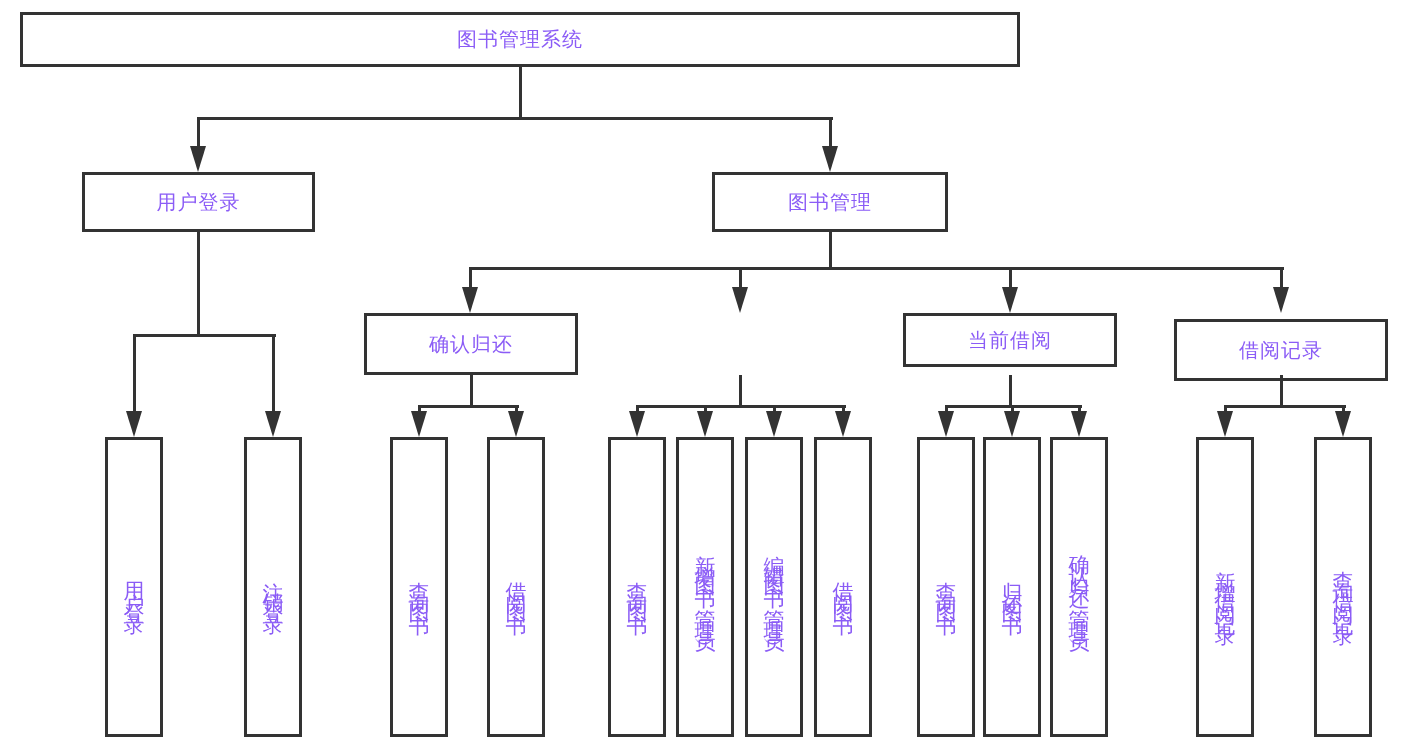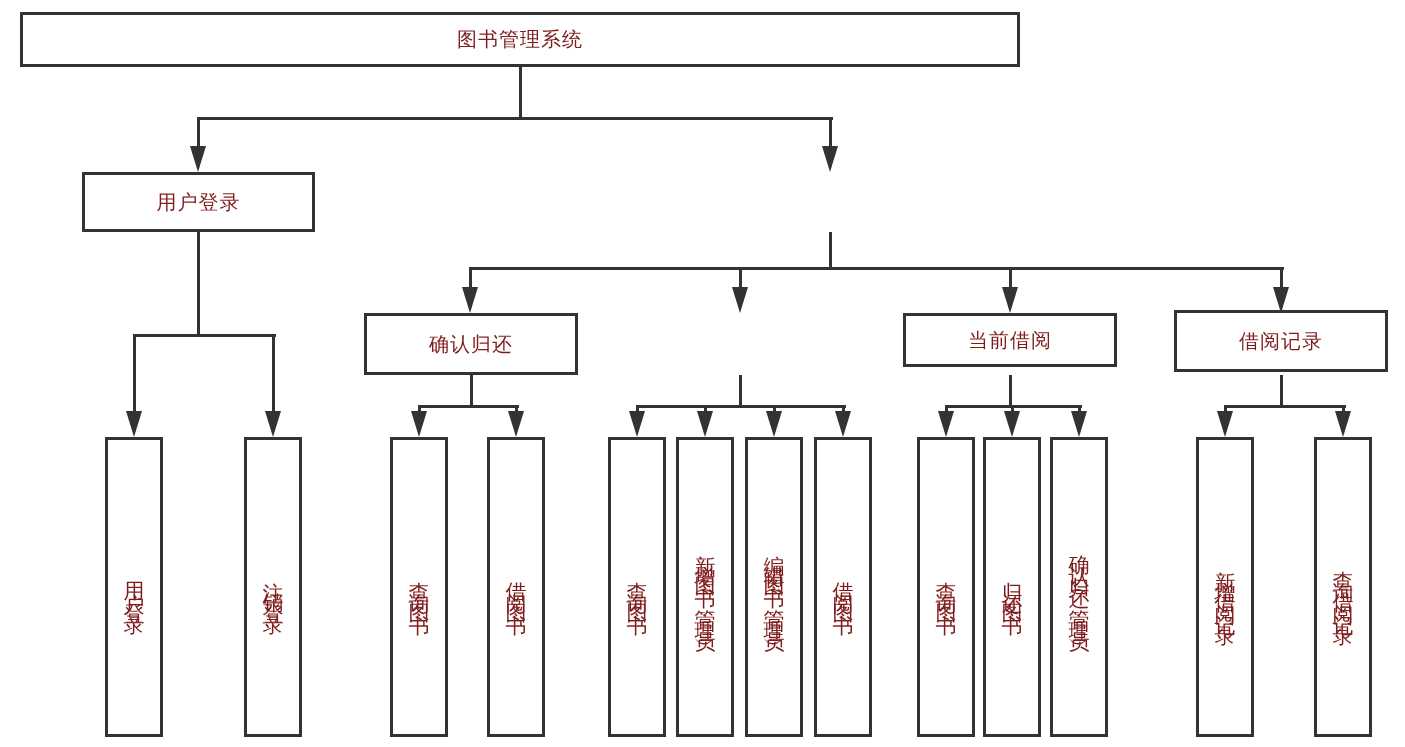--- a/index.html
+++ b/index.html
@@ -4,21 +4,21 @@
 <style>
   html,body{margin:0;padding:0;background:#ffffff;}
   body{font-family:"Liberation Sans","DejaVu Sans",sans-serif;}
   #canvas{position:relative;width:1405px;height:747px;background:#ffffff;overflow:hidden;}
 
   .node{
     position:absolute;
     box-sizing:border-box;
     border:3px solid #333333;
     background:#ffffff;
-    color:#7f1d1d;
+    color:#8b5cf6;
     display:flex;
     align-items:center;
     justify-content:center;
     font-size:20px;
     letter-spacing:1px;
   }
   .leaf{
     width:58px;height:300px;top:437px;
     font-size:21px;
     writing-mode:vertical-rl;
@@ -52,20 +52,21 @@
   <div class="node" style="left:20px;top:12px;width:1000px;height:55px;">图书管理系统</div>
 
   <div class="line" style="left:519px;top:66px;width:3px;height:53px;"></div>
   <div class="line" style="left:197px;top:117px;width:636px;height:3px;"></div>
   <div class="line" style="left:197px;top:117px;width:3px;height:33px;"></div>
   <div class="arrow" style="left:190px;top:146px;"></div>
   <div class="line" style="left:829px;top:117px;width:3px;height:33px;"></div>
   <div class="arrow" style="left:822px;top:146px;"></div>
 
   <div class="node" style="left:82px;top:172px;width:233px;height:60px;">用户登录</div>
+  <div class="node" style="left:712px;top:172px;width:236px;height:60px;">图书管理</div>
 
   <div class="line" style="left:197px;top:232px;width:3px;height:105px;"></div>
   <div class="line" style="left:133px;top:334px;width:143px;height:3px;"></div>
   <div class="line" style="left:133px;top:334px;width:3px;height:81px;"></div>
   <div class="arrow" style="left:126px;top:411px;"></div>
   <div class="line" style="left:272px;top:334px;width:3px;height:81px;"></div>
   <div class="arrow" style="left:265px;top:411px;"></div>
 
   <div class="line" style="left:829px;top:232px;width:3px;height:38px;"></div>
   <div class="line" style="left:469px;top:267px;width:815px;height:3px;"></div>
@@ -73,21 +74,21 @@
   <div class="arrow" style="left:462px;top:287px;"></div>
   <div class="line" style="left:739px;top:267px;width:3px;height:22px;"></div>
   <div class="arrow" style="left:732px;top:287px;"></div>
   <div class="line" style="left:1009px;top:267px;width:3px;height:22px;"></div>
   <div class="arrow" style="left:1002px;top:287px;"></div>
   <div class="line" style="left:1280px;top:267px;width:3px;height:22px;"></div>
   <div class="arrow" style="left:1273px;top:287px;"></div>
 
   <div class="node" style="left:364px;top:313px;width:214px;height:62px;">确认归还</div>
   <div class="node" style="left:903px;top:313px;width:214px;height:54px;">当前借阅</div>
-  <div class="node" style="left:1174px;top:310px;width:214px;height:62px;">借阅记录</div>
+  <div class="node" style="left:1174px;top:319px;width:214px;height:62px;">借阅记录</div>
 
   <div class="line" style="left:470px;top:375px;width:3px;height:32px;"></div>
   <div class="line" style="left:418px;top:405px;width:101px;height:3px;"></div>
   <div class="line" style="left:418px;top:405px;width:3px;height:10px;"></div>
   <div class="arrow" style="left:411px;top:411px;"></div>
   <div class="line" style="left:515px;top:405px;width:3px;height:10px;"></div>
   <div class="arrow" style="left:508px;top:411px;"></div>
 
   <div class="line" style="left:739px;top:375px;width:3px;height:32px;"></div>
   <div class="line" style="left:636px;top:405px;width:210px;height:3px;"></div>

